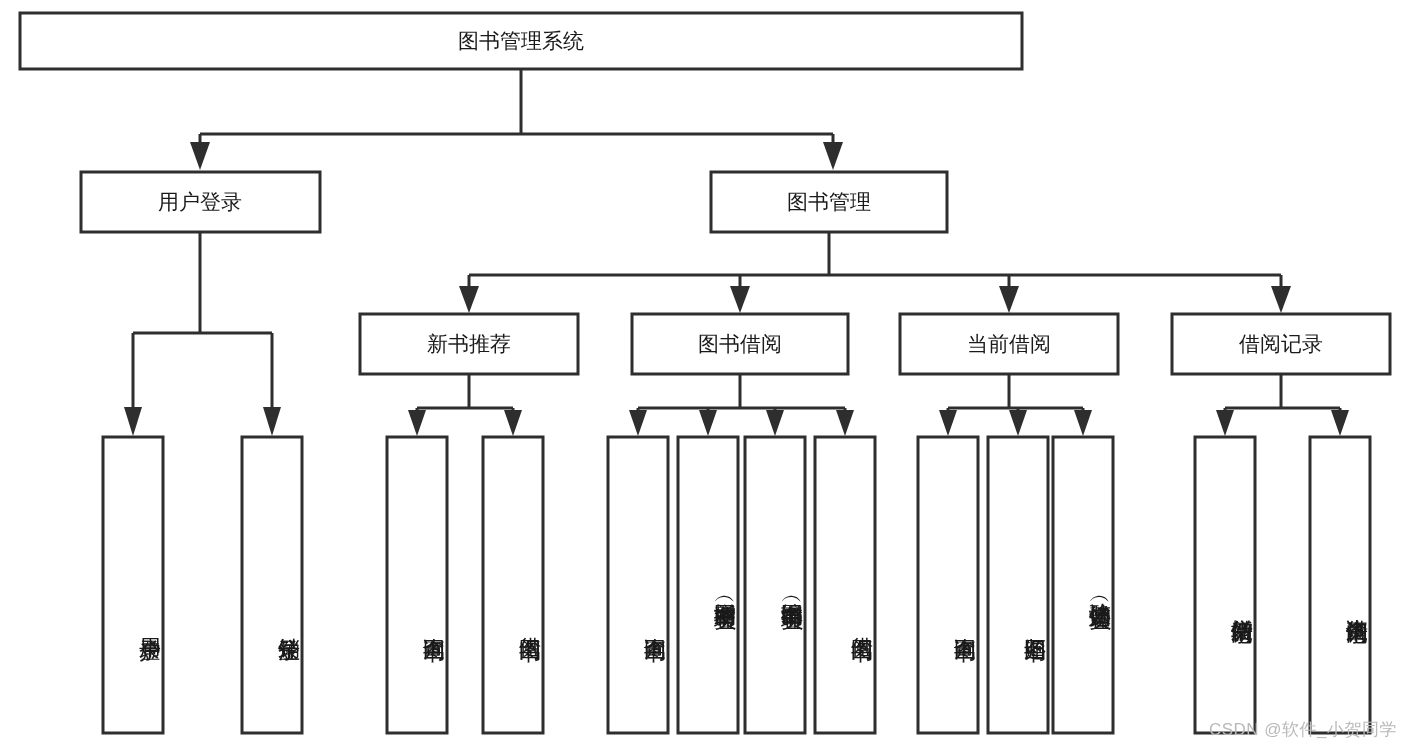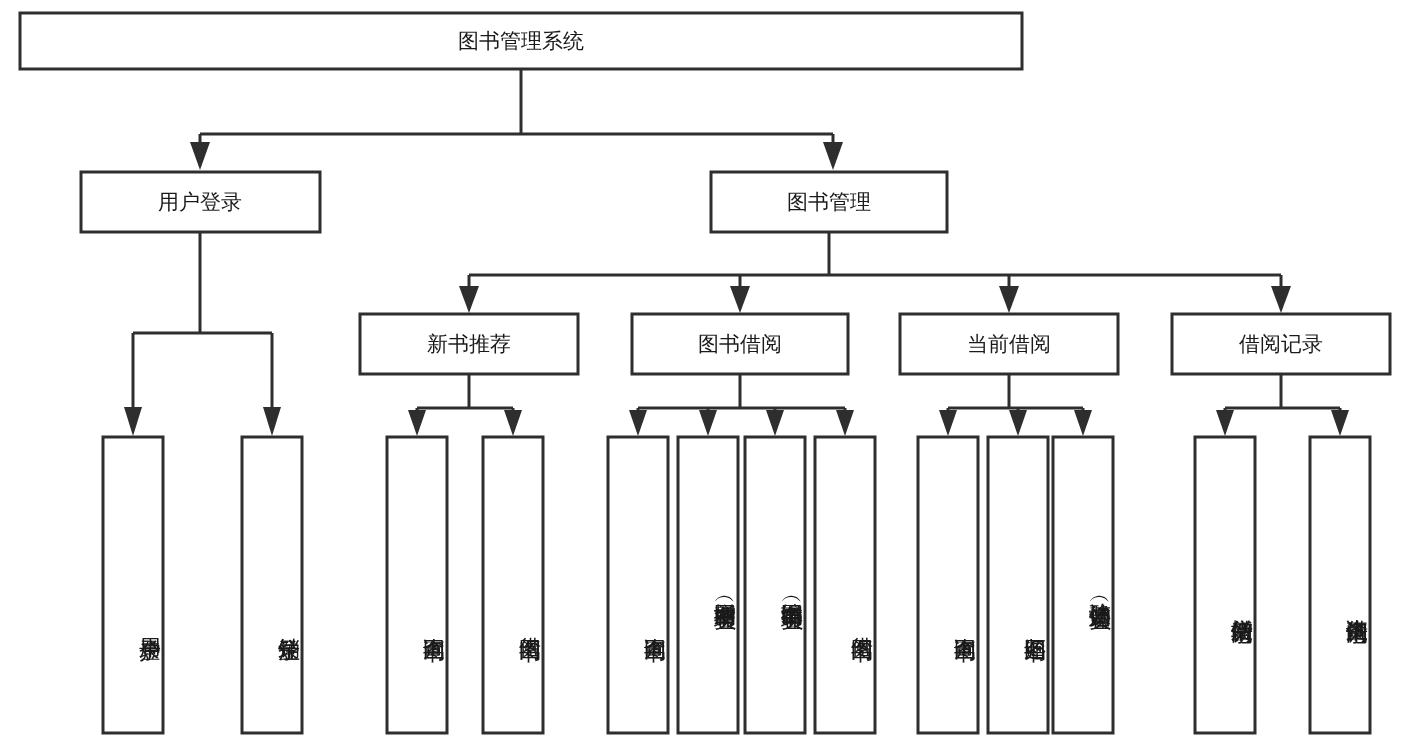--- a/index.html
+++ b/index.html
@@ -228,14 +228,15 @@
   <div class="node-label-v" style="left:918px; top:437px; width:60px; height:296px; padding-top:74px;">查询图书</div>
 
   <div class="node-label-v" style="left:988px; top:437px; width:60px; height:296px; padding-top:74px;">归还图书</div>
 
   <div class="node-label-v" style="left:1053px; top:437px; width:60px; height:296px; padding-top:8px;">确认归还（管理员）</div>
 
   <div class="node-label-v" style="left:1195px; top:437px; width:60px; height:296px; padding-top:38px;">新增借阅记录</div>
 
   <div class="node-label-v" style="left:1310px; top:437px; width:60px; height:296px; padding-top:38px;">查询借阅记录</div>
 
+  <div id="watermark">CSDN @软件_小贺同学</div>
 
 </div>
 
 </body></html>

